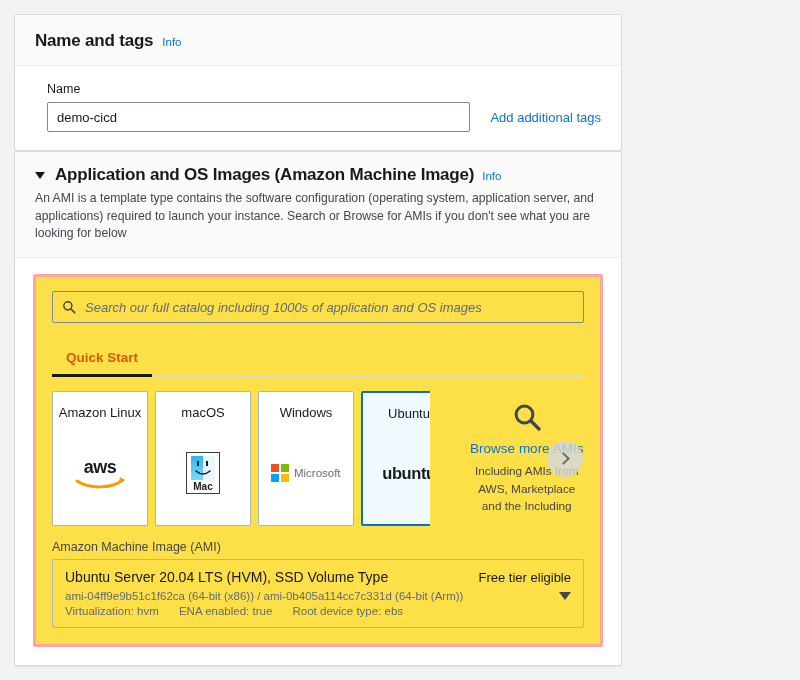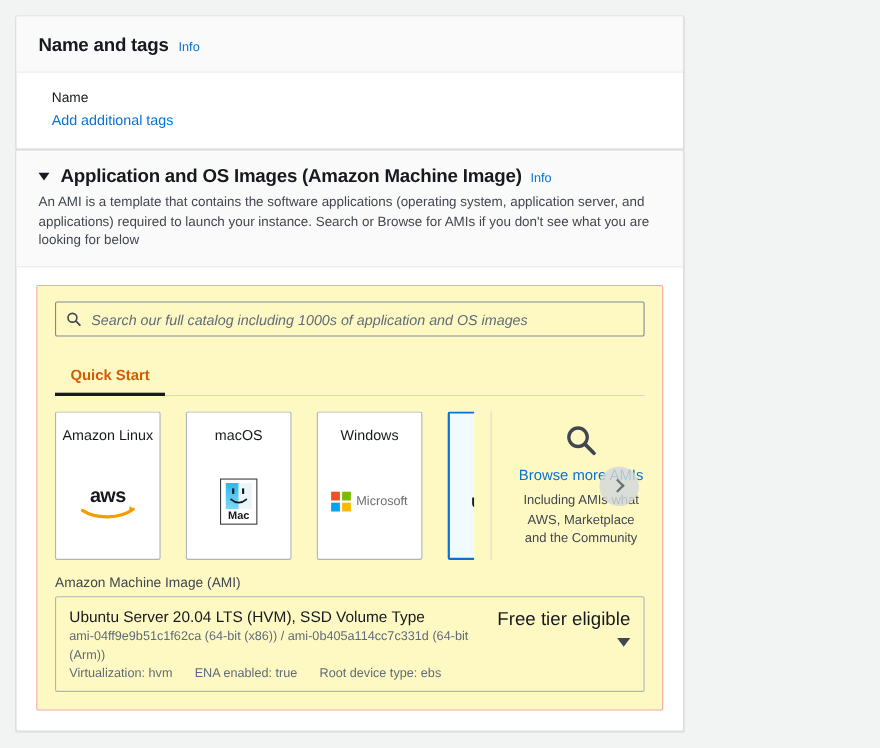--- a/index.html
+++ b/index.html
@@ -91,24 +91,24 @@
   .sec2-desc {
     margin-top: 5px;
     font-size: 12.2px;
     line-height: 1.45;
     color: #414750;
     max-width: 725px;
   }
 
   .sec2-body { padding: 16px 18px 18px 18px; }
   .inner-panel {
-    border: 1px solid #fca5a5;
+    border: 3px solid #fca5a5;
     border-radius: 2px;
     padding: 14px 16px 16px 16px;
-    background: #fef9c3;
+    background: #fde047;
   }
 
   
   .search-wrap {
     position: relative;
     height: 32px;
     border: 1px solid #7d8998;
     border-radius: 2px;
     display: flex;
     align-items: center;
@@ -142,21 +142,21 @@
 
   
   .carousel {
     position: relative;
     margin-top: 14px;
     display: flex;
     align-items: stretch;
   }
   .tiles {
     display: flex;
-    gap: 23px;
+    gap: 7px;
     width: 511px;
     overflow: hidden;
   }
   .tile {
     width: 96px;
     min-width: 96px;
     height: 135px;
     border: 1px solid #aab7b8;
     border-radius: 2px;
     background: #fff;
@@ -257,21 +257,21 @@
     line-height: 1.5;
   }
   .ami-meta { font-size: 11.5px; color: #5f6b7a; }
   .ami-meta span { margin-right: 17px; }
   .ami-right {
     display: flex;
     flex-direction: column;
     align-items: flex-end;
     padding-top: 1px;
   }
-  .free-tier { font-size: 17px; color: #16191f; white-space: nowrap; }
+  .free-tier { font-size: 13px; color: #16191f; white-space: nowrap; }
   .caret-sm {
     margin-top: 7px;
     width: 0; height: 0;
     border-left: 6px solid transparent;
     border-right: 6px solid transparent;
     border-top: 8px solid #414750;
   }
 
   
   .ubuntu-word {
@@ -317,33 +317,34 @@
 <div class="page">
 
   <div class="card">
     <div class="card-header">
       <span class="card-title">Name and tags</span>
       <span class="info-link">Info</span>
     </div>
     <div class="card-body">
       <div class="field-label">Name</div>
       <div class="name-row">
+        <input class="text-input" type="text" value="demo-cicd" style="">
         <span class="link">Add additional tags</span>
       </div>
     </div>
   </div>
 
   <div class="card sec2">
     <div class="sec2-header">
       <div class="sec2-titlerow">
         <span class="caret-down"></span>
         <span class="card-title">Application and OS Images (Amazon Machine Image)</span>
         <span class="info-link">Info</span>
       </div>
-      <div class="sec2-desc">An AMI is a template that contains the software applications (operating system, application server, and applications) required to launch your instance. Search or Browse for AMIs if you don't see what you are looking for below</div>
+      <div class="sec2-desc">An AMI is a template type contains the software configuration (operating system, application server, and applications) required to launch your instance. Search or Browse for AMIs if you don't see what you are looking for below</div>
     </div>
 
     <div class="sec2-body">
       <div class="inner-panel">
 
         <div class="search-wrap">
           <svg class="search-icon" viewBox="0 0 16 16">
             <circle cx="6.7" cy="6.7" r="4.6" fill="none" stroke="#414750" stroke-width="1.7"></circle>
             <line x1="10.3" y1="10.3" x2="14.4" y2="14.4" stroke="#414750" stroke-width="1.9" stroke-linecap="round"></line>
           </svg>
@@ -430,21 +431,21 @@
           <div class="next-btn">
             <span class="chev"></span>
           </div>
 
           <div class="browse">
             <svg width="30" height="30" viewBox="0 0 30 30">
               <circle cx="12.5" cy="12.5" r="8.4" fill="none" stroke="#414750" stroke-width="3"></circle>
               <line x1="19" y1="19" x2="27" y2="27" stroke="#414750" stroke-width="3.4" stroke-linecap="round"></line>
             </svg>
             <span class="browse-link">Browse more AMIs</span>
-            <span class="browse-sub">Including AMIs what AWS, Marketplace and the Community</span>
+            <span class="browse-sub">Including AMIs from AWS, Marketplace and the Including</span>
           </div>
         </div>
 
         <div class="ami-label">Amazon Machine Image (AMI)</div>
         <div class="ami-box">
           <div>
             <div class="ami-title">Ubuntu Server 20.04 LTS (HVM), SSD Volume Type</div>
             <div class="ami-sub">ami-04ff9e9b51c1f62ca (64-bit (x86)) / ami-0b405a114cc7c331d (64-bit (Arm))</div>
             <div class="ami-meta">
               <span>Virtualization: hvm</span>

